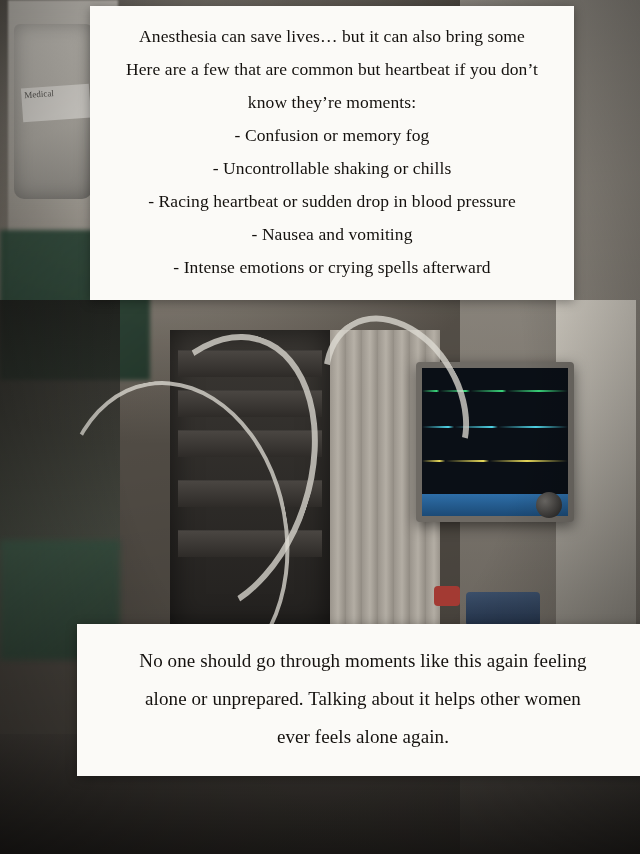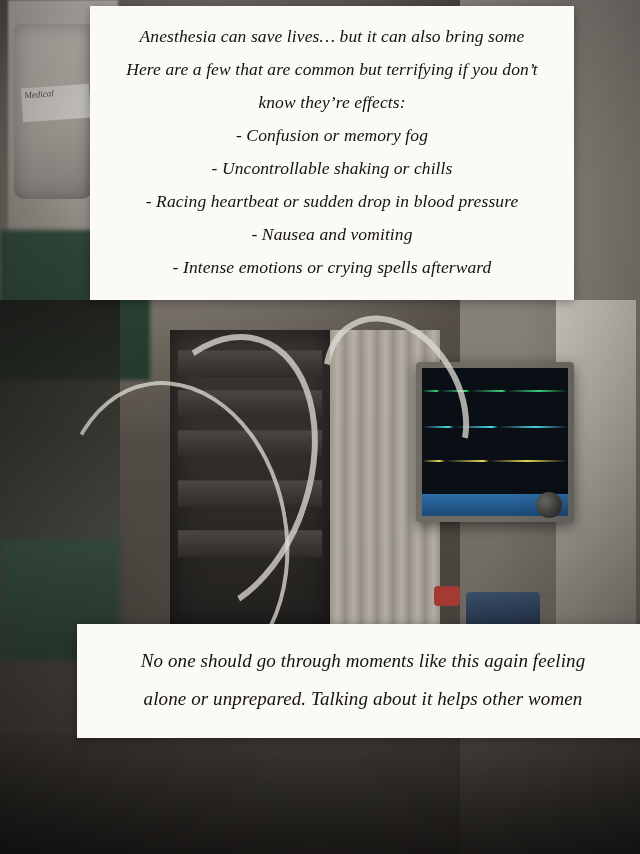--- a/index.html
+++ b/index.html
@@ -9,21 +9,20 @@
   }
   body {
     font-family: "Liberation Serif", serif;
   }
   .frame {
     position: relative;
     width: 640px;
     height: 854px;
     overflow: hidden;
     background: #0369a1;
-    font-style: italic;
   }
 
   
   .photo {
     position: absolute;
     inset: 0;
     background:
       
       linear-gradient(170deg, rgba(0,0,0,0.30) 0%, rgba(0,0,0,0.05) 30%, rgba(0,0,0,0.35) 100%),
       radial-gradient(ellipse 60% 40% at 25% 12%, #cfc8bd 0%, #8e877d 45%, #5c564e 100%),
@@ -232,27 +231,28 @@
     <div class="bg-hose hose3"></div>
 
     <div class="bg-redcap"></div>
     <div class="bg-bluebox"></div>
     <div class="bg-floor"></div>
     <div class="vignette"></div>
   </div>
 
   <div class="card card-top">
     <div class="line">Anesthesia can save lives… but it can also bring some</div>
-    <div class="line">Here are a few that are common but terrifying if you don’t</div>
-    <div class="line">know they’re effects:</div>
+    <div class="line">Here are a few that are common but heartbeat if you don’t</div>
+    <div class="line">know they’re moments:</div>
     <div class="line">- Confusion or memory fog</div>
     <div class="line">- Uncontrollable shaking or chills</div>
     <div class="line">- Racing heartbeat or sudden drop in blood pressure</div>
     <div class="line">- Nausea and vomiting</div>
     <div class="line">- Intense emotions or crying spells afterward</div>
   </div>
 
   <div class="card card-bottom">
     <div class="para">No one should go through moments like this again feeling</div>
     <div class="para">alone or unprepared. Talking about it helps other women</div>
+    <div class="para">ever feels alone again.</div>
   </div>
 
 </div>
 
 </body></html>

